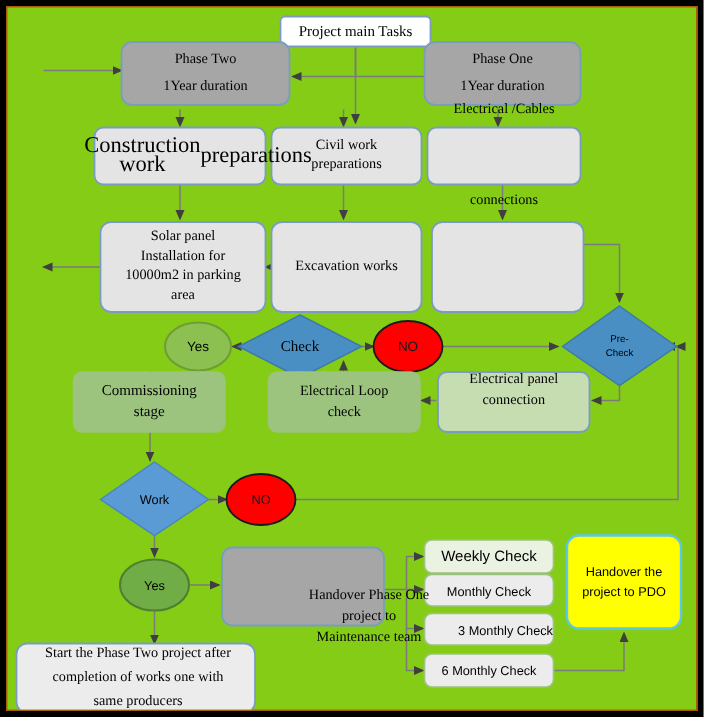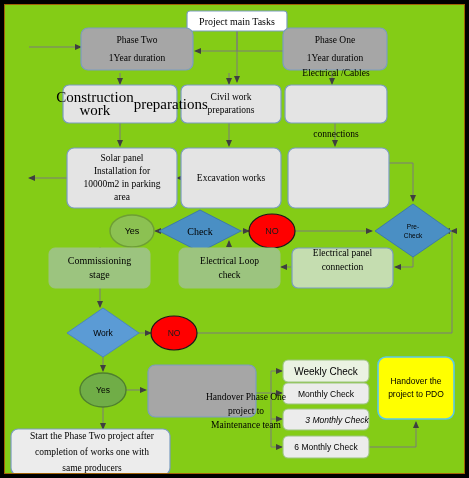--- a/index.html
+++ b/index.html
@@ -203,21 +203,21 @@
      <span>project to</span>
      <span>Maintenance team</span>
    </div>
 
    <div class="lbl" style="left:278px;top:355px;width:86px;height:22px;font-size:10px;font-family:'Liberation Sans',sans-serif;">
           <span>Weekly Check</span>
         </div>
    <div class="lbl" style="left:278px;top:378px;width:86px;height:21px;font-size:8.5px;font-family:'Liberation Sans',sans-serif;">
           <span>Monthly Check</span>
         </div>
-   <div class="lbl" style="left:278px;top:404px;width:108px;height:21px;font-size:8.5px;font-family:'Liberation Sans',sans-serif;font-style:italic;">
+   <div class="lbl" style="left:278px;top:404px;width:108px;height:21px;font-size:8.5px;font-family:'Liberation Sans',sans-serif;">
           <span>3 Monthly Check</span>
         </div>
    <div class="lbl" style="left:278px;top:431px;width:86px;height:22px;font-size:8.5px;font-family:'Liberation Sans',sans-serif;">
           <span>6 Monthly Check</span>
         </div>
 
    <div class="lbl" style="left:373px;top:352px;width:76px;height:62px;flex-direction:column;justify-content:center;line-height:13px;font-size:8.5px;font-family:'Liberation Sans',sans-serif;">
      <span>Handover the</span>
      <span>project to PDO</span>
    </div>

